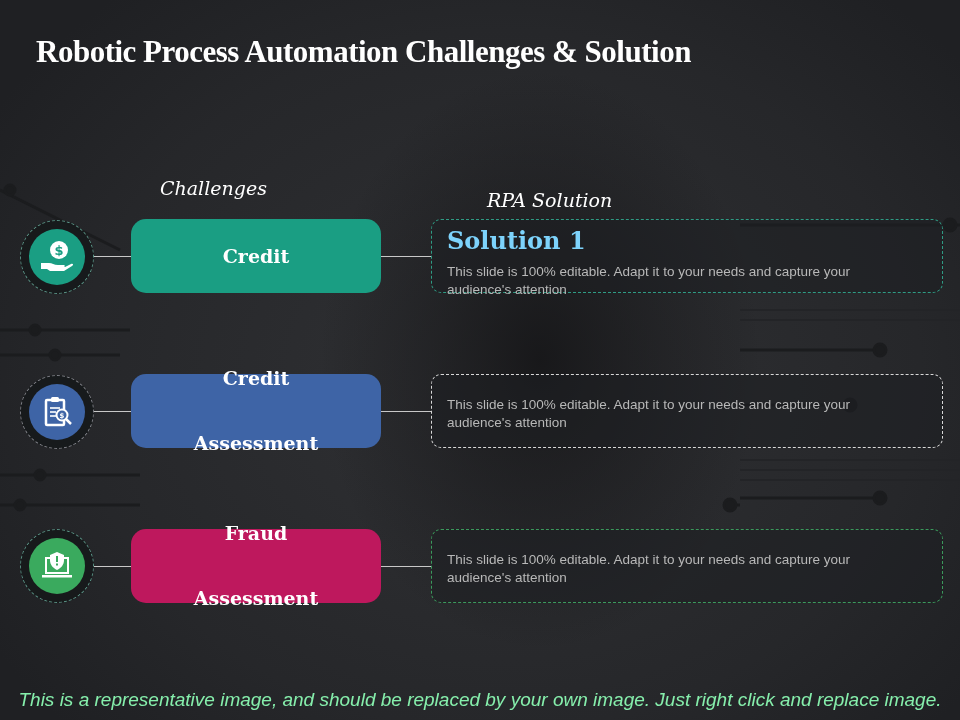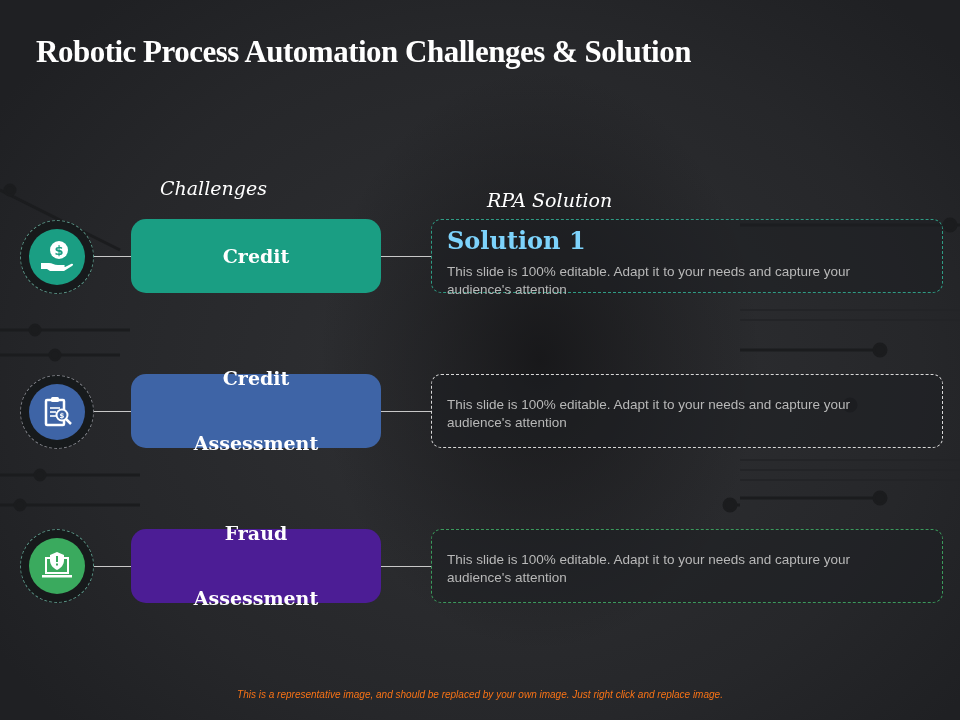--- a/index.html
+++ b/index.html
@@ -58,21 +58,21 @@
   .solution .s-title {
     font-family: "DejaVu Serif", serif; font-weight: bold;
     font-size: 24px; color: #7dd3fc; line-height: 22px;
   }
   .solution .s-text {
     font-size: 13.5px; color: #b8b8b8; line-height: 18px; margin-top: 11px;
     width: 455px;
   }
   .footer {
     position: absolute; left: 0; right: 0; top: 689px; text-align: center;
-    font-style: italic; font-size: 10px; color: #f97316;
+    font-style: italic; font-size: 19px; color: #86efac;
   }
 </style>
 </head>
 <body>
 
 <div class="bg"></div>
 <svg class="bg-lines" width="960" height="720">
   <g stroke="#1b1c1e" stroke-width="3" fill="#1b1c1e">
     <line x1="0" y1="190" x2="120" y2="250"></line>
       <circle cx="10" cy="190" r="5"></circle>
@@ -160,21 +160,21 @@
     <svg width="36" height="36" viewBox="0 0 36 36">
       <rect x="7" y="10" width="22" height="15" fill="none" stroke="#fff" stroke-width="2"></rect>
       <rect x="3" y="27" width="30" height="2.5" fill="#fff"></rect>
       <path d="M18 4 l7 3 v5 c0 5-3 8-7 10 c-4-2-7-5-7-10 v-5z" fill="#fff"></path>
       <rect x="17" y="8" width="2" height="6" fill="#3aaa5e"></rect>
       <rect x="17" y="15.5" width="2" height="2" fill="#3aaa5e"></rect>
     </svg>
   </div>
 </div>
 <div class="connector" style="left:94px; top:566px; width:37px;"></div>
-<div class="challenge" style="top:529px; background:#4c1d95;">
+<div class="challenge" style="top:529px; background:#be185d;">
   <span>Fraud</span>
   <span>Assessment</span>
 </div>
 <div class="connector" style="left:381px; top:566px; width:50px;"></div>
 <div class="solution" style="top:529px; border:1px dashed #3b9a5c;">
   <div class="s-text">This slide is 100% editable. Adapt it to your needs and capture your audience's attention</div>
 </div>
 
 <div class="footer">This is a representative image, and should be replaced by your own image. Just right click and replace image.</div>
 

